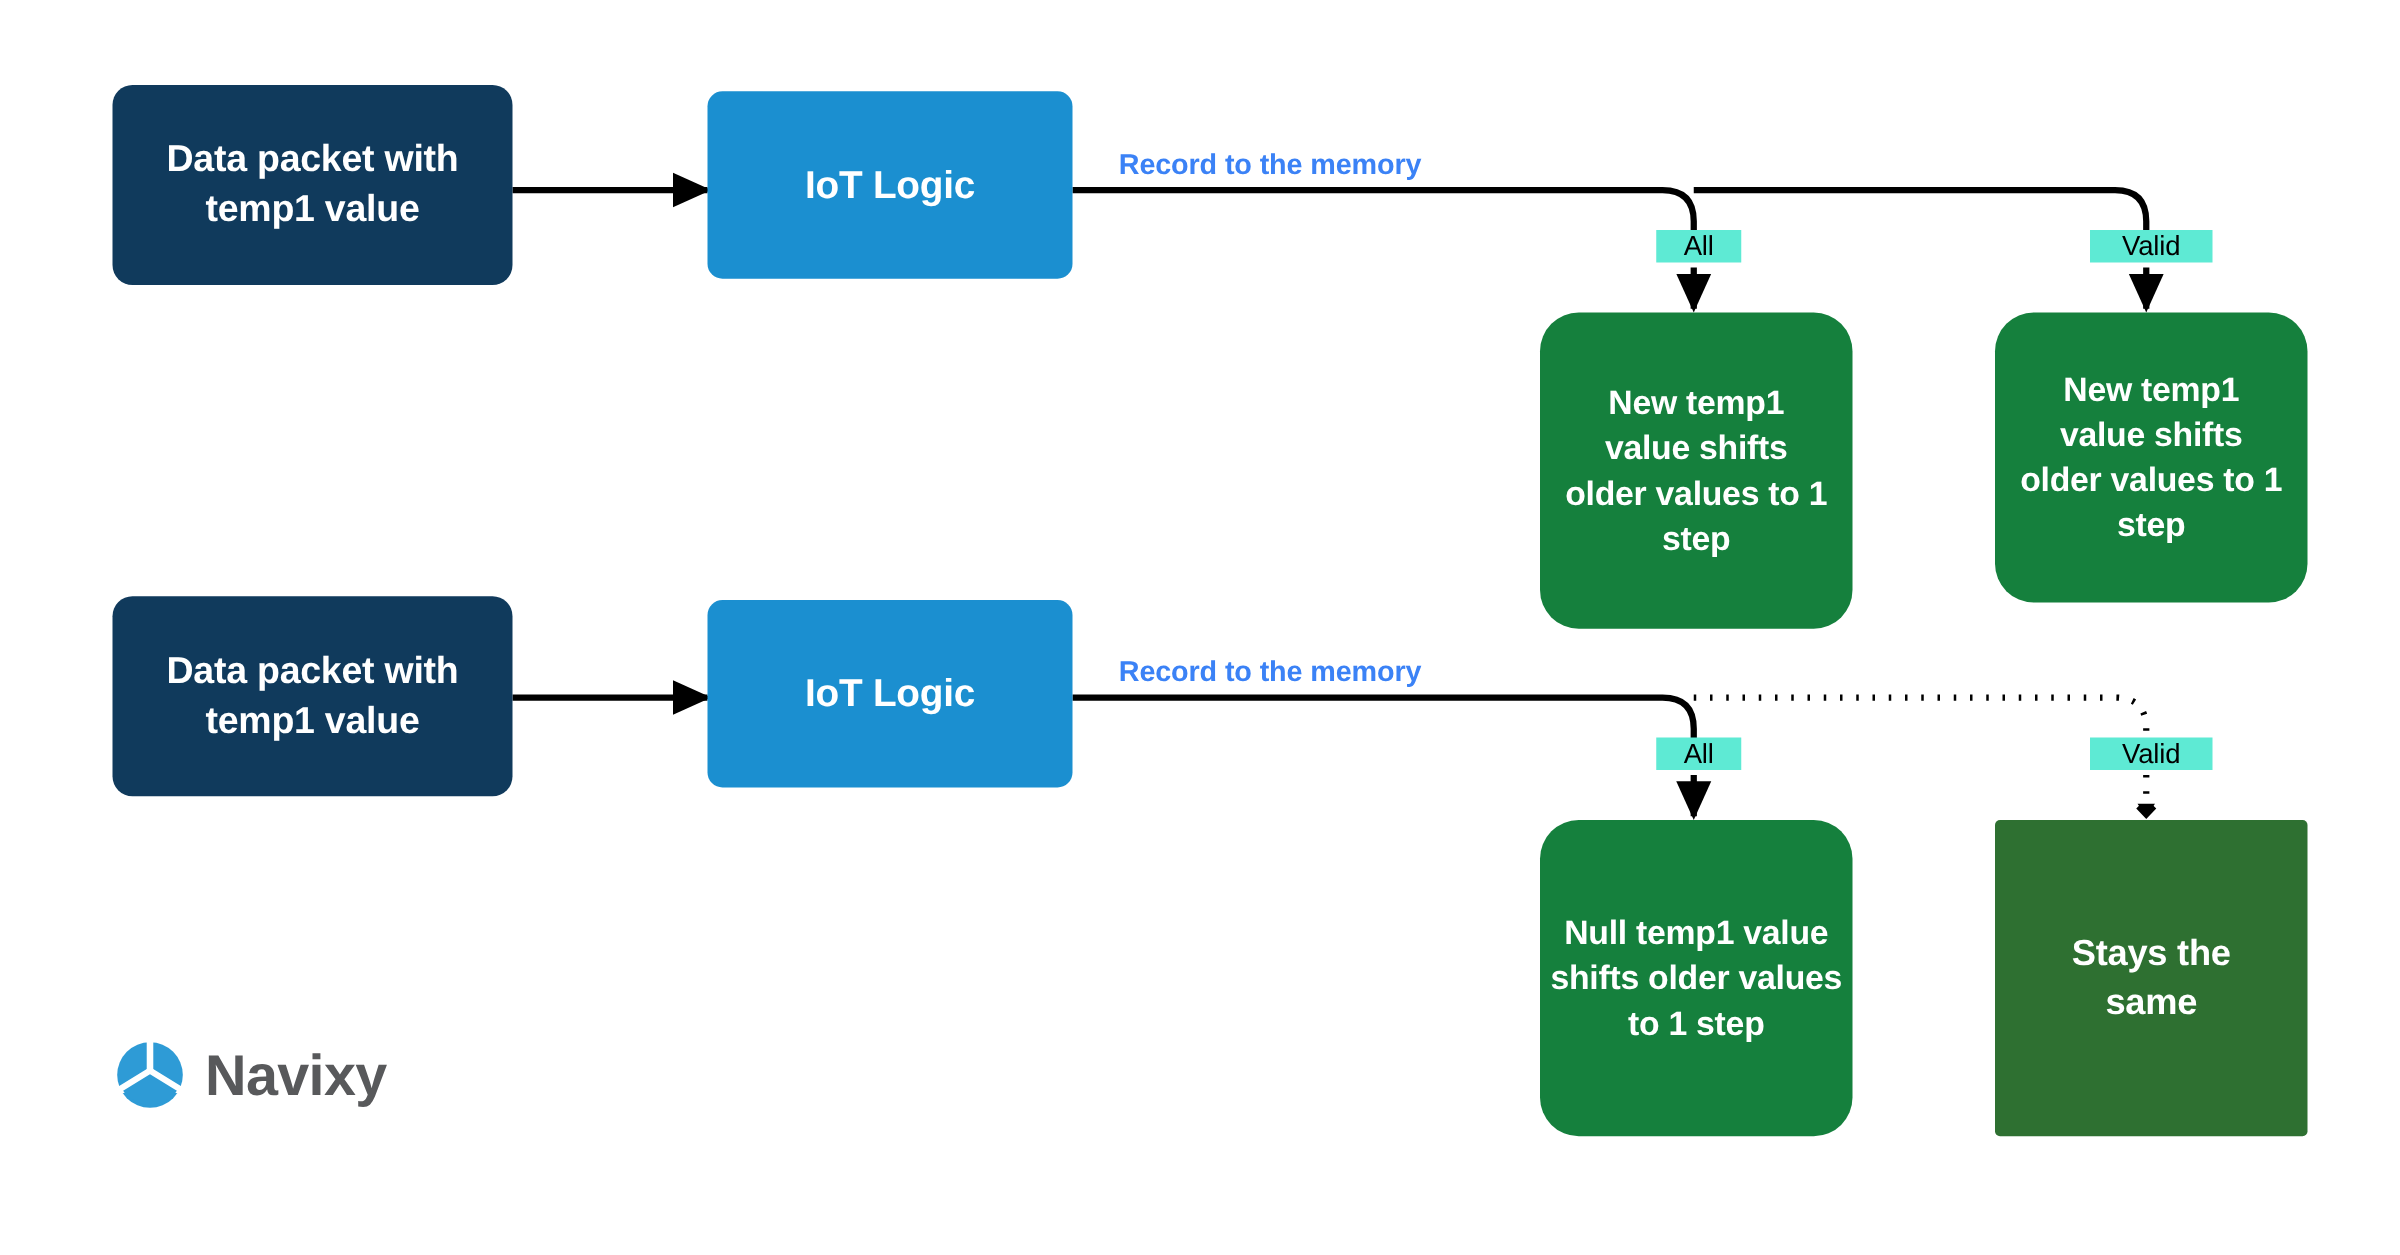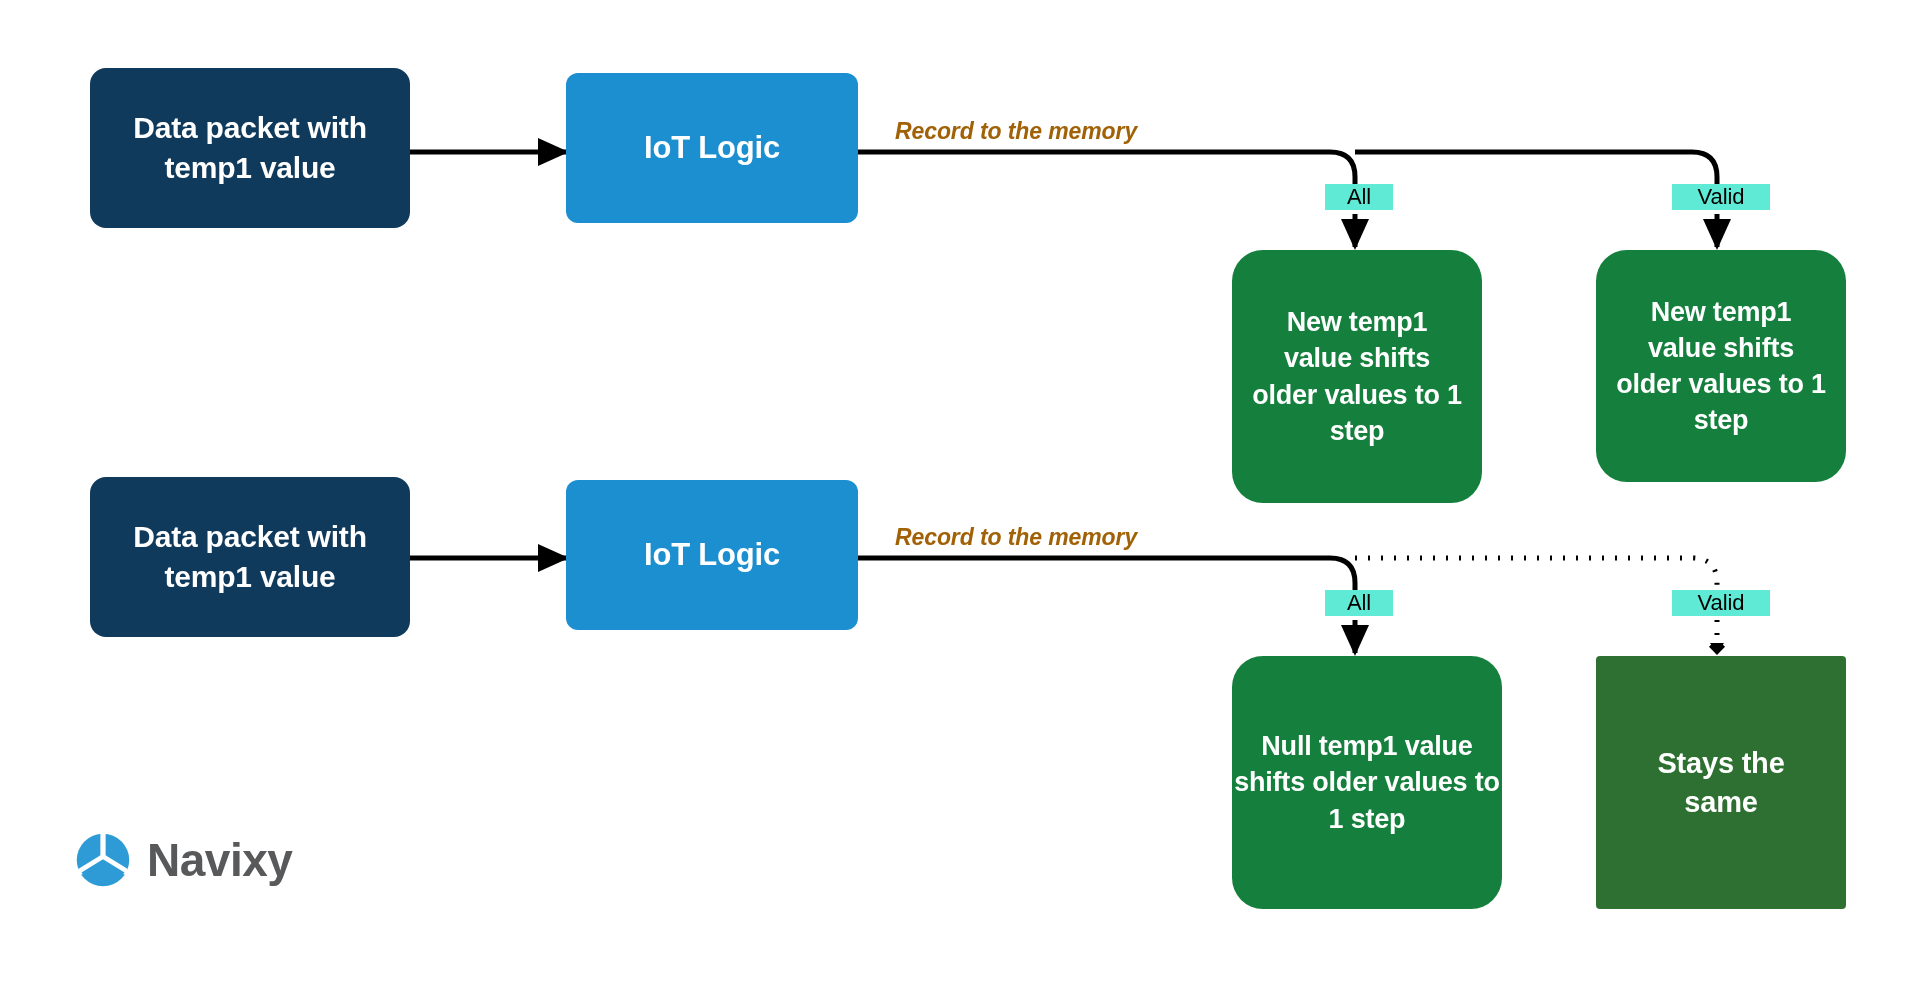--- a/index.html
+++ b/index.html
@@ -30,24 +30,23 @@
     letter-spacing: -0.2px;
   }
   .node-navy   { background: #103A5C; border-radius: 16px; }
   .node-blue   { background: #1B8FD0; border-radius: 12px; }
   .node-green  { background: #15803d; border-radius: 31px; }
   .node-dgreen { background: #2E7031; border-radius: 4px; }
 
   .edge-label {
     position: absolute;
     font-weight: bold;
-    color: #a16207;
+    color: #3b82f6;
     white-space: nowrap;
     letter-spacing: -0.1px;
-    font-style: italic;
   }
   .branch-label {
     position: absolute;
     font-weight: normal;
     color: #000000;
     white-space: nowrap;
     background: #5eead4;
     padding: 0 4px;
     text-align: center;
     letter-spacing: -0.1px;
@@ -56,21 +55,21 @@
     position: absolute;
     left: 0;
     top: 0;
     width: 1920px;
     height: 1004px;
     pointer-events: none;
   }
   
   #logo {
     position: absolute;
-    left: 75px;
+    left: 92px;
     top: 832px;
     display: flex;
     align-items: center;
     gap: 16px;
   }
   #logo .mark { width: 56px; height: 56px; display:block; }
   #logo .wordmark {
     font-size: 46px;
     font-weight: bold;
     color: #58595B;
@@ -151,21 +150,21 @@
   <div class="node node-navy" style="left:90px; top:477px; width:320px; height:160px; font-size:30px; padding:0 26px;">Data packet with temp1 value</div>
 
   <div class="node node-blue" style="left:566px; top:480px; width:292px; height:150px; font-size:31px;">IoT Logic</div>
 
   <div class="edge-label" style="left:895px; top:524px; font-size:23px;">Record to the memory</div>
 
   <div class="branch-label" style="left:1325px; top:590px; width:60px; font-size:22px;">All</div>
 
   <div class="branch-label" style="left:1672px; top:590px; width:90px; font-size:22px;">Valid</div>
 
-  <div class="node node-green" style="left:1232px; top:656px; width:270px; height:253px; font-size:27px; padding:0 2px;">Null temp1 value shifts older values to 1 step</div>
+  <div class="node node-green" style="left:1232px; top:656px; width:250px; height:253px; font-size:27px; padding:0 2px;">Null temp1 value shifts older values to 1 step</div>
 
   <div class="node node-dgreen" style="left:1596px; top:656px; width:250px; height:253px; font-size:29px; padding:0 26px;">Stays the same</div>
 
   <div id="logo">
     <svg class="mark" viewBox="0 0 64 64" xmlns="http://www.w3.org/2000/svg">
       <circle cx="32" cy="32" r="30" fill="#2E9BD6"></circle>
 
       <path d="M32 30 L32 2" stroke="#ffffff" stroke-width="6" stroke-linecap="round" fill="none"></path>
       <path d="M31 31.5 L7.5 45.5" stroke="#ffffff" stroke-width="6" stroke-linecap="round" fill="none"></path>
       <path d="M33 31.5 L56.5 45.5" stroke="#ffffff" stroke-width="6" stroke-linecap="round" fill="none"></path>

